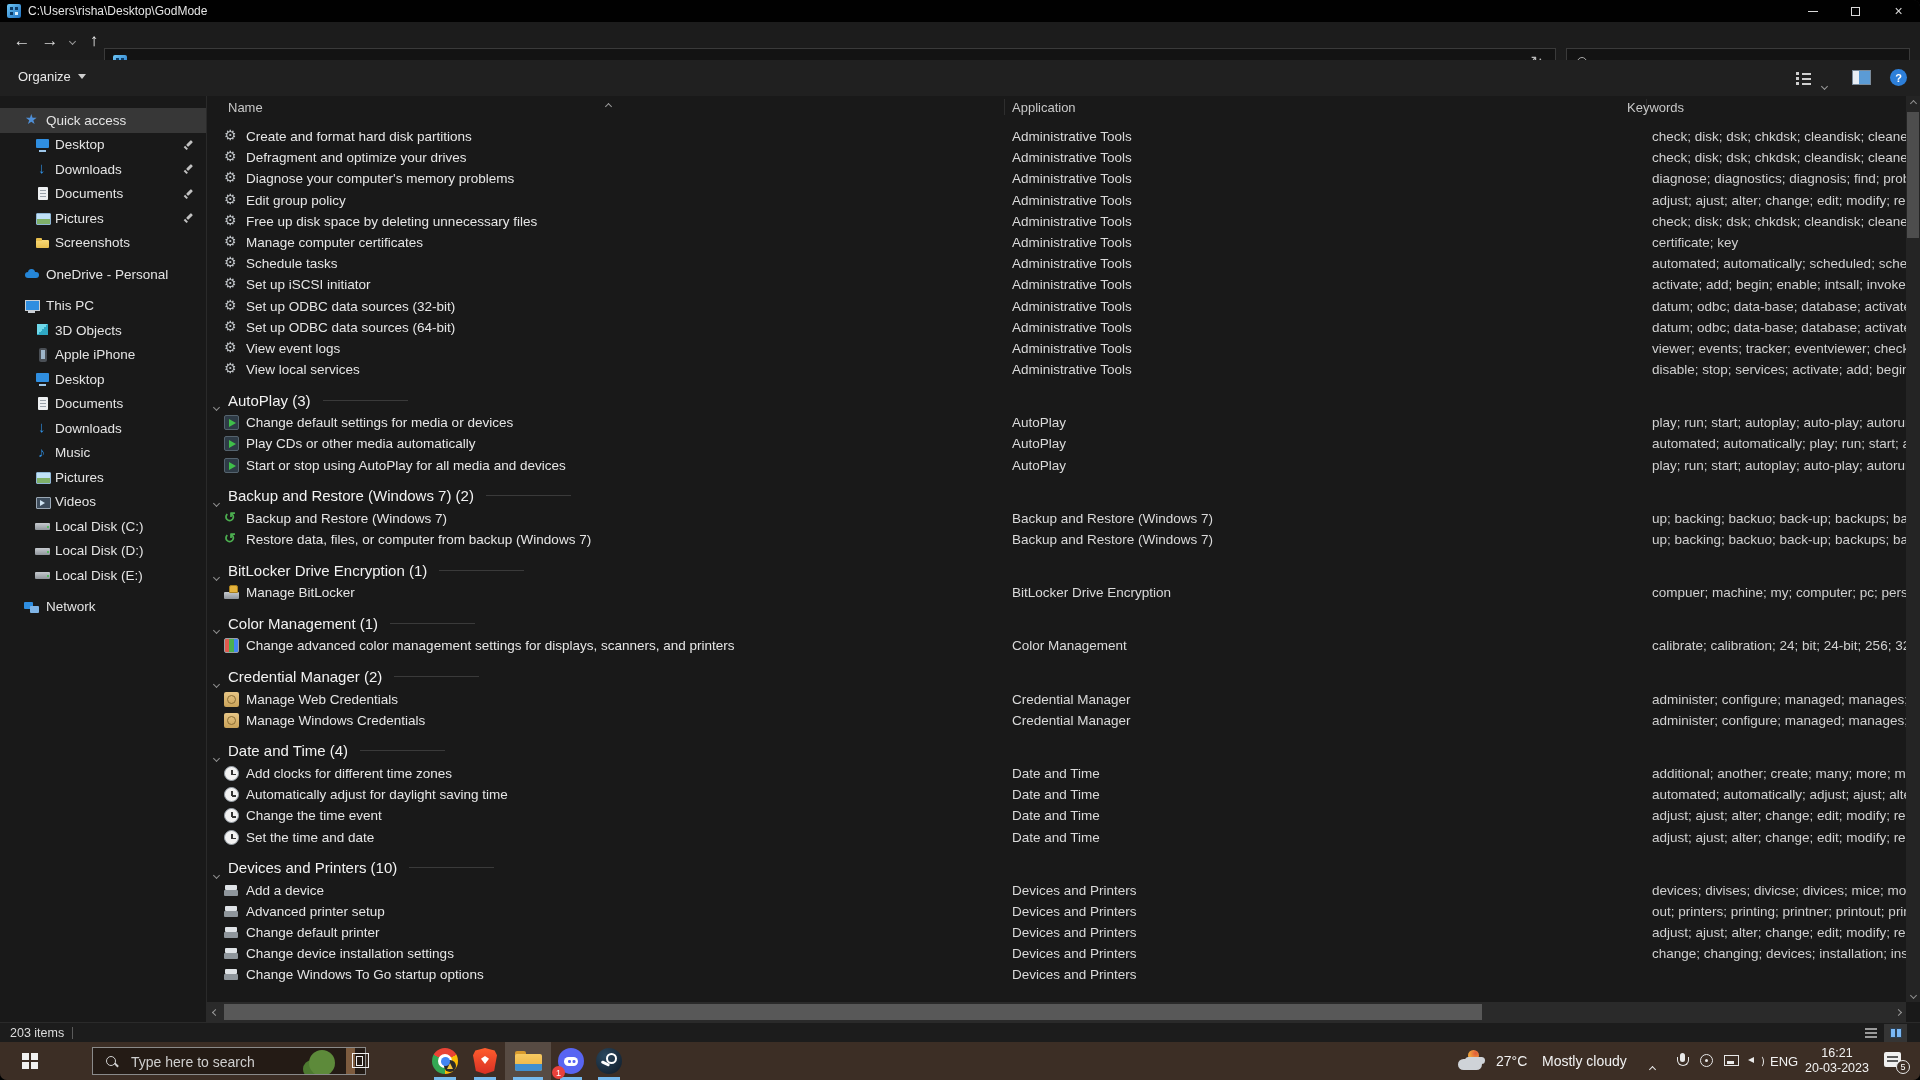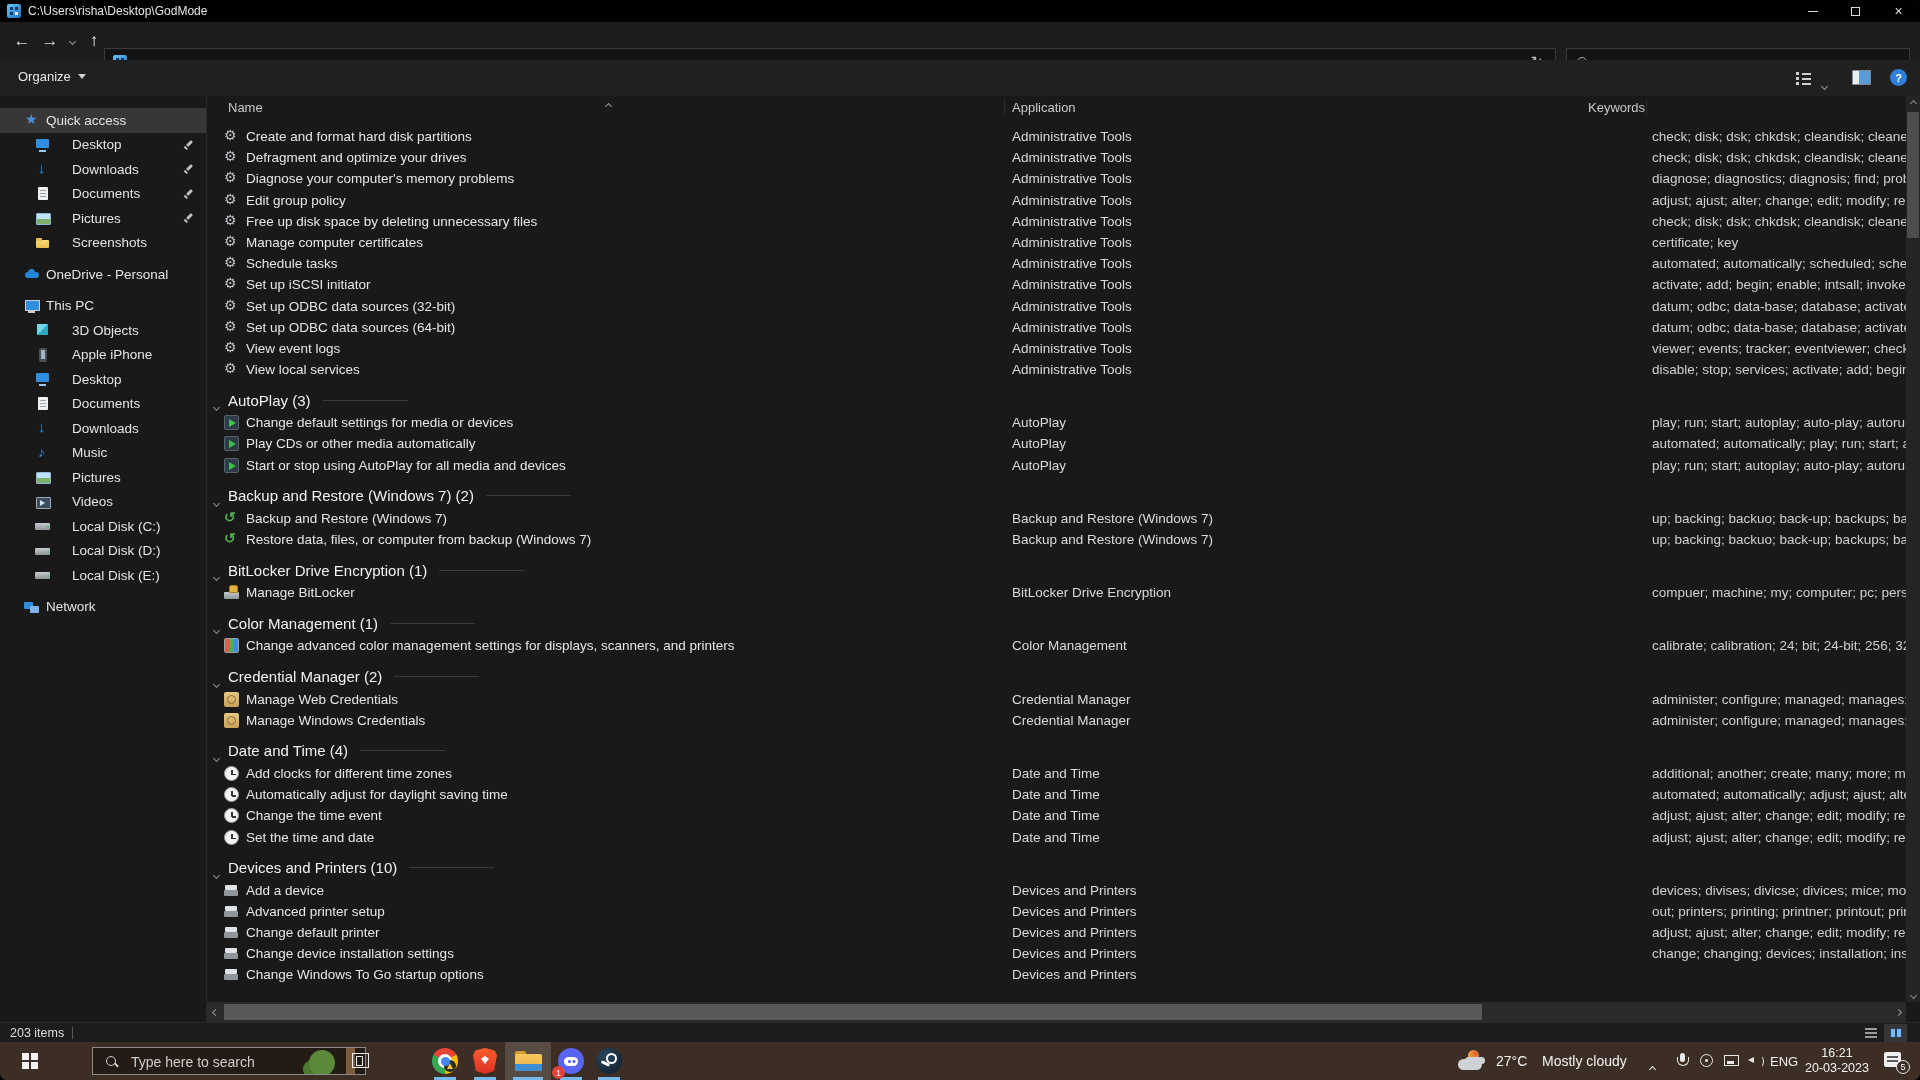--- a/index.html
+++ b/index.html
@@ -57,31 +57,31 @@
   .preview-pane-icon::after { content:""; position:absolute; right:0; top:0; width:11px; height:13px; background:#5b9bd5; }
   .help-icon { position:absolute; left:1890px; top:9px; width:17px; height:17px; border-radius:50%; background:#2d7fd9;
     color:#fff; font-size:11px; font-weight:bold; display:flex; align-items:center; justify-content:center; }
   .help-icon::before { content:"?"; }
 
   
   .colheader { position:absolute; left:210px; top:96px; width:1696px; height:22px; font-size:13px; color:#c8c8c8; }
   .colheader .sep { position:absolute; top:3px; width:1px; height:16px; background:#2e2e2e; }
   .col-name { position:absolute; left:18px; top:4px; }
   .col-app { position:absolute; left:802px; top:4px; }
-  .col-key { position:absolute; left:1378px; top:4px; }
+  .col-key { position:absolute; left:1417px; top:4px; }
   .sort-chev { position:absolute; left:396px; top:1px; color:#9a9a9a; }
 
   
   .sidebar { position:absolute; left:0; top:96px; width:207px; height:926px; background:#191919; border-right:1px solid #2a2a2a;
     padding-top:12px; overflow:hidden; }
   .side-row { position:relative; height:24.5px; display:flex; align-items:center; font-size:13.5px; color:#e4e4e4; cursor:default; }
   .side-row.selected { background:#373737; }
   .side-row .sicon { position:absolute; top:4px; }
   .side-row.lvl0 .sicon { left:24px; } .side-row.lvl0 .slabel { margin-left:46px; }
-  .side-row.lvl1 .sicon { left:35px; } .side-row.lvl1 .slabel { margin-left:72px; }
+  .side-row.lvl1 .sicon { left:35px; } .side-row.lvl1 .slabel { margin-left:55px; }
   .side-gap { height:7px; }
   .slabel { white-space:nowrap; }
   .sicon { width:16px; height:16px; position:relative; }
   .pin-icon { position:absolute; right:12px; top:7px; width:11px; height:11px; }
   .pin-icon::before { content:""; position:absolute; left:5px; top:0; width:3px; height:7px; background:#c2c2c2; border-radius:1px; transform:rotate(45deg); }
   .pin-icon::after { content:""; position:absolute; left:1px; top:7px; width:4px; height:1.5px; background:#c2c2c2; transform:rotate(45deg); }
 
   .star-icon::before { content:"★"; position:absolute; left:1px; top:-1px; color:#4f8fd6; font-size:14px; line-height:16px; }
   .desktop-icon::before { content:""; position:absolute; left:1px; top:2px; width:13px; height:9px; background:#2f8ee0; border-radius:1px; }
   .desktop-icon::after { content:""; position:absolute; left:4px; bottom:1px; width:7px; height:2px; background:#9ec7ea; }

